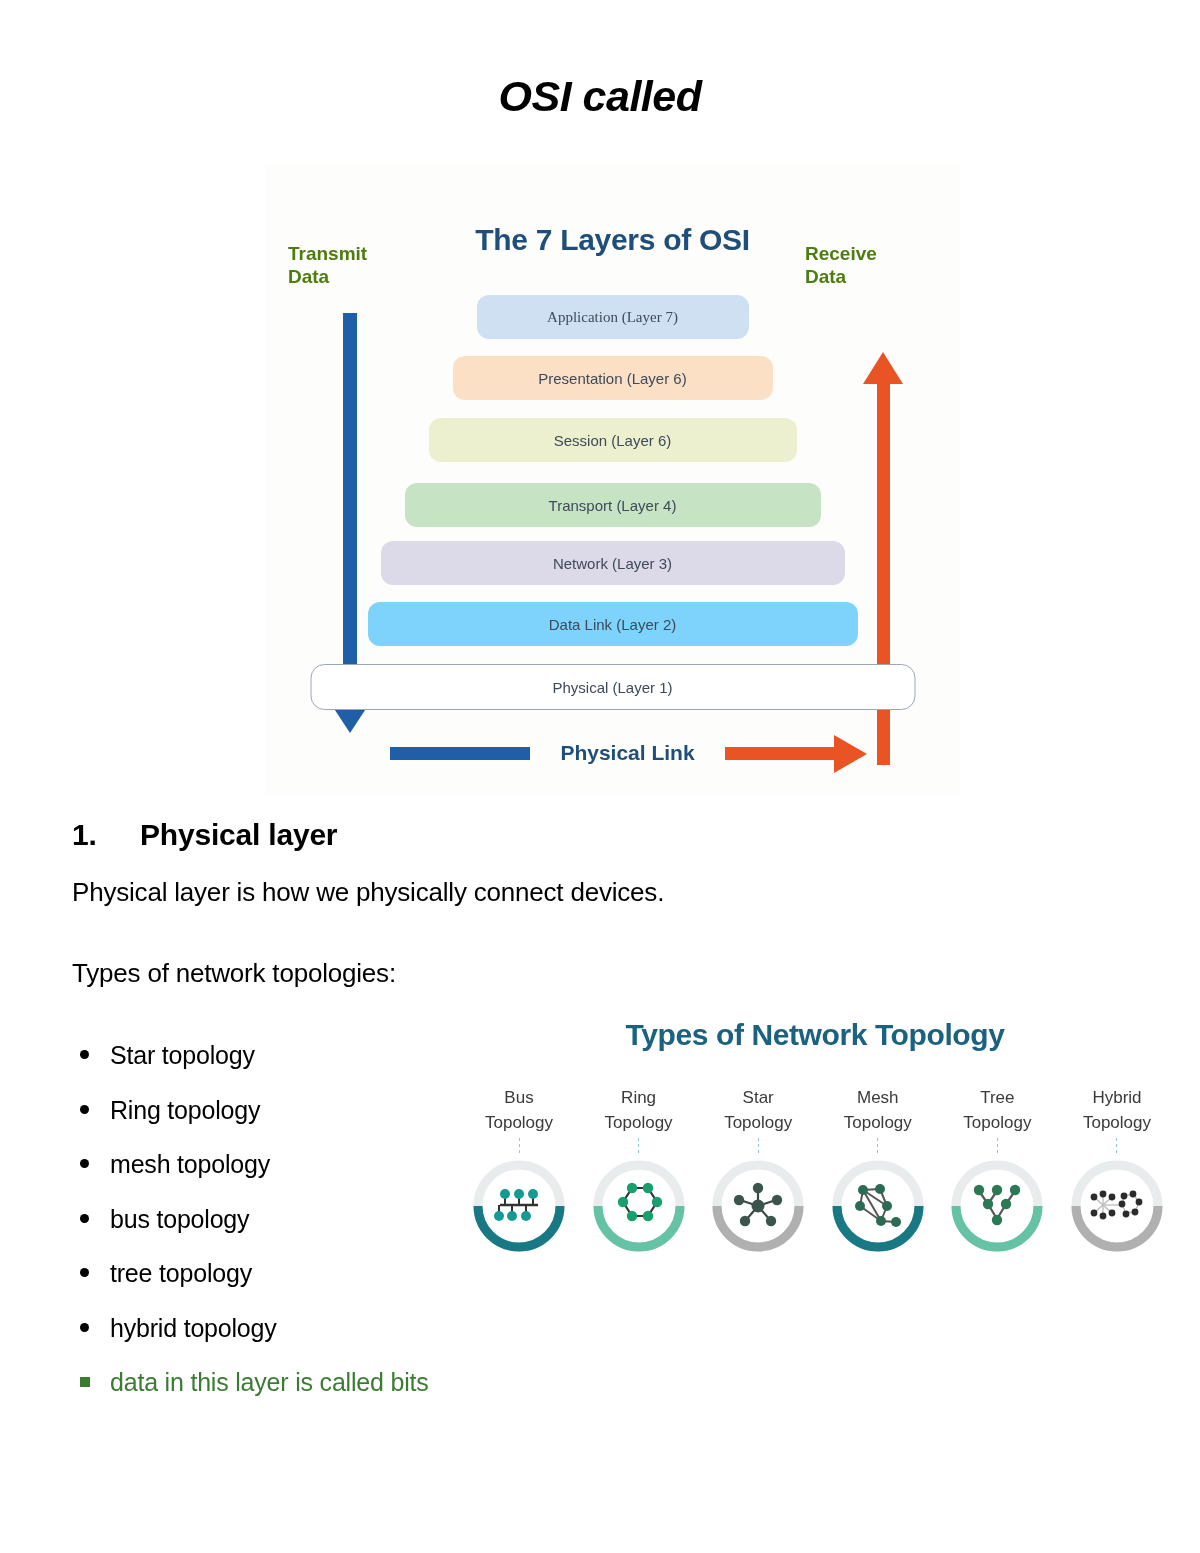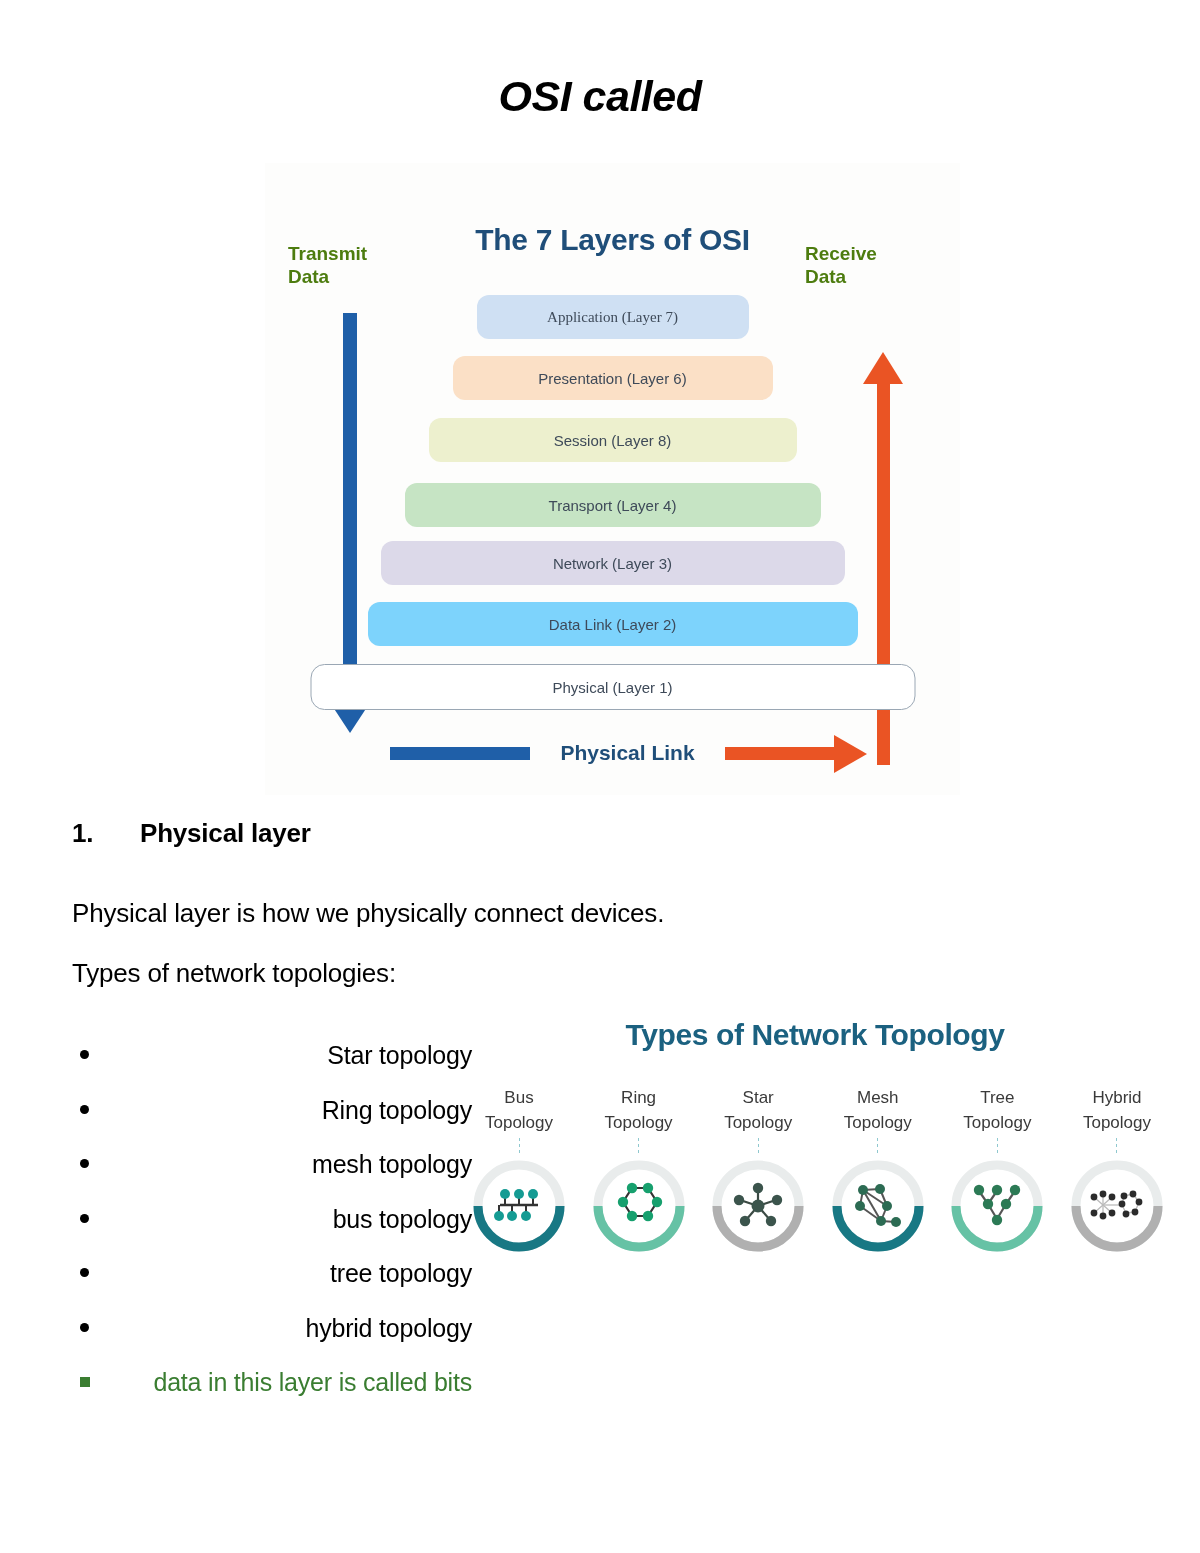--- a/index.html
+++ b/index.html
@@ -171,53 +171,52 @@
     border-top: 19px solid transparent;
     border-bottom: 19px solid transparent;
     border-left: 33px solid #ea5424;
   }
 
   
   .section-heading {
     position: absolute;
     left: 72px;
     top: 818px;
-    font-size: 26px;
+    font-size: 30px;
     font-weight: bold;
     letter-spacing: -0.2px;
   }
   .section-heading .num { display: inline-block; width: 68px; }
 
   .para {
     position: absolute;
     left: 72px;
     font-size: 26px;
     color: #000;
     letter-spacing: -0.2px;
   }
-  .para.p1 { top: 898px; }
+  .para.p1 { top: 877px; }
   .para.p2 { top: 958px; }
 
   .bullets {
     position: absolute;
     left: 72px;
     top: 1028px;
     width: 400px;
     margin: 0;
     padding: 0;
     list-style: none;
   }
   .bullets li {
     font-size: 25px;
     line-height: 54.5px;
     position: relative;
     padding-left: 38px;
     letter-spacing: -0.2px;
     color: #000;
-    text-align: right;
   }
   .bullets li .dot {
     position: absolute;
     left: 8px;
     top: 22px;
     width: 9px; height: 9px;
     border-radius: 50%;
     background: #000;
   }
   .bullets li.green {
@@ -304,21 +303,21 @@
       <div>Receive</div>
       <div>Data</div>
     </div>
 
     <div class="arrow-down"></div>
     <div class="arrow-up"></div>
 
     <div class="layers">
       <div class="layer l7">Application (Layer 7)</div>
       <div class="layer l6">Presentation (Layer 6)</div>
-      <div class="layer l5">Session (Layer 8)</div>
+      <div class="layer l5">Session (Layer 6)</div>
       <div class="layer l4">Transport (Layer 4)</div>
       <div class="layer l3">Network (Layer 3)</div>
       <div class="layer l2">Data Link (Layer 2)</div>
       <div class="layer l1">Physical (Layer 1)</div>
     </div>
 
     <div class="physlink-row">
       <div class="pl-bar-blue"></div>
       <div class="pl-text">Physical Link</div>
       <div class="pl-arrow-orange"></div>

